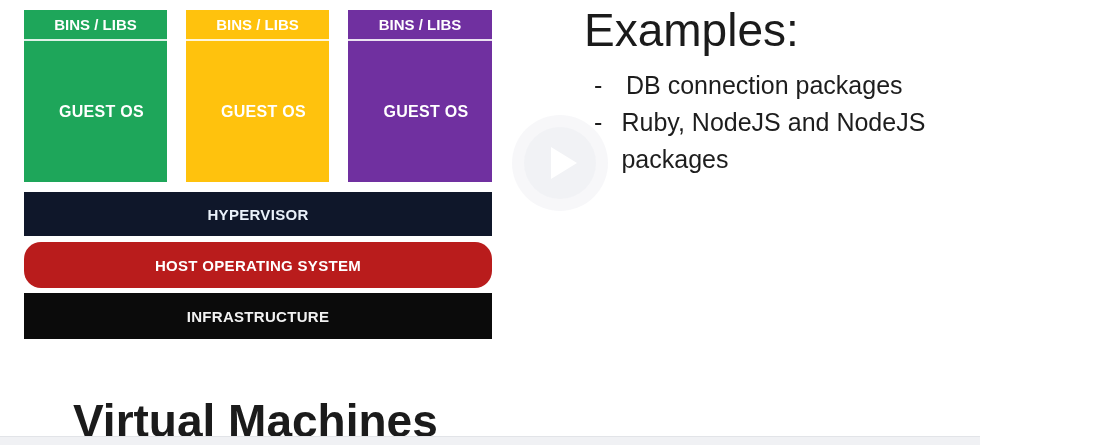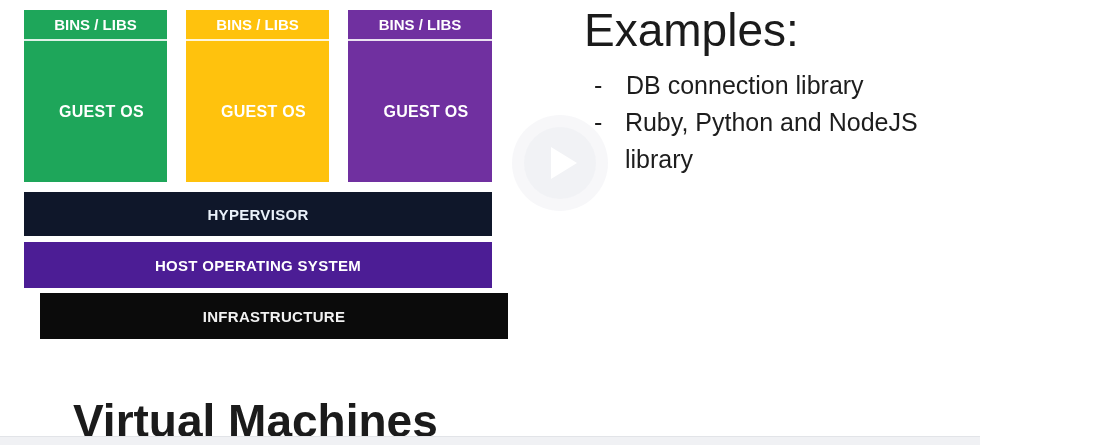--- a/index.html
+++ b/index.html
@@ -103,35 +103,35 @@
       <div class="vm-col-body">GUEST OS</div>
     </div>
 
     <div class="vm-col c2" style="background-color: rgb(112, 48, 160);">
       <div class="vm-col-header">BINS / LIBS</div>
       <div class="vm-col-body">GUEST OS</div>
     </div>
 
     <div class="layer l0" style="background-color: #0f172a; color: rgb(233, 241, 250);">HYPERVISOR</div>
 
-    <div class="layer l1" style="background-color: #4c1d95; color: rgb(255, 255, 255);">HOST OPERATING SYSTEM</div>
+    <div class="layer l1" style="background-color: #b91c1c; color: rgb(255, 255, 255); border-radius: 17px;">HOST OPERATING SYSTEM</div>
 
-    <div class="layer l2" style="background-color: rgb(11, 11, 11); color: rgb(242, 242, 242); margin-left: 16px;">INFRASTRUCTURE</div>
+    <div class="layer l2" style="background-color: rgb(11, 11, 11); color: rgb(242, 242, 242);">INFRASTRUCTURE</div>
   </div>
 
   <div id="examples">
     <div id="examples-heading">Examples:</div>
     <div id="examples-list">
       <div class="example-row">
         <span class="dash">-</span>
-        <span>DB connection library</span>
+        <span>DB connection packages</span>
       </div>
       <div class="example-row">
         <span class="dash">-</span>
-        <span>Ruby, Python and NodeJS library</span>
+        <span>Ruby, NodeJS and NodeJS packages</span>
       </div>
     </div>
   </div>
 
   <div id="play-overlay">
     <div class="inner-circle">
       <div class="triangle"></div>
     </div>
   </div>
 

